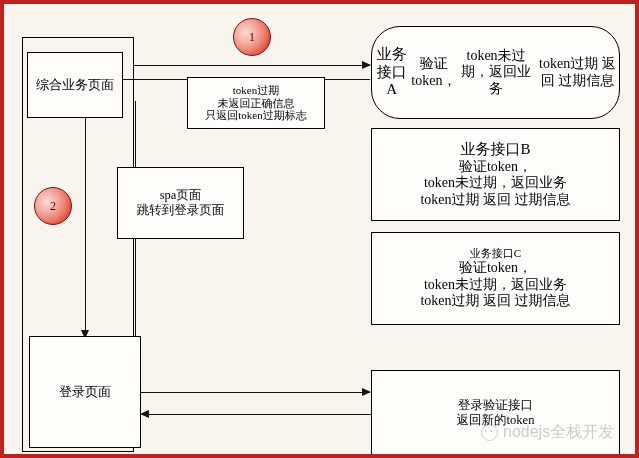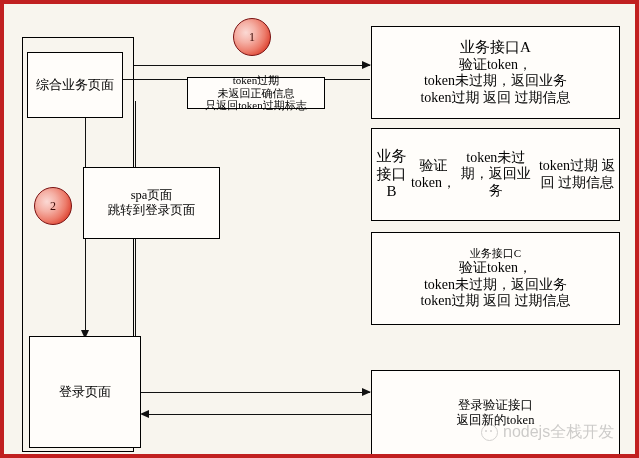--- a/index.html
+++ b/index.html
@@ -137,50 +137,50 @@
   <div class="line-h" style="left:136px; top:388px; width:230px;"></div>
   <div class="arrow arrow-right" style="left:358px; top:383.5px;"></div>
 
   <div class="line-h" style="left:145px; top:410px; width:222px;"></div>
   <div class="arrow arrow-left" style="left:136px; top:405.5px;"></div>
 
   <div class="box" style="left:23px; top:48px; width:96px; height:66px;">
     <span class="txt" style="font-size:13px;">综合业务页面</span>
   </div>
 
-  <div class="box" style="left:79px; top:163px; width:137px; height:72px;">
+  <div class="box" style="left:113px; top:163px; width:127px; height:72px;">
     <span class="txt" style="font-size:12.5px;">spa页面
 跳转到登录页面</span>
   </div>
 
   <div class="box" style="left:25px; top:332px; width:112px; height:112px;">
     <span class="txt" style="font-size:13px;">登录页面</span>
   </div>
 
-  <div class="box" style="left:183px; top:73px; width:138px; height:32px;">
+  <div class="box" style="left:183px; top:73px; width:138px; height:52px;">
     <span class="txt" style="font-size:11px;">token过期
 未返回正确信息
 只返回token过期标志</span>
   </div>
 
   <div class="badge" style="left:229px; top:14px;">
     <span>1</span>
   </div>
   <div class="badge" style="left:30px; top:183px;">
     <span>2</span>
   </div>
 
-  <div class="box" style="left:367px; top:22px; width:249px; height:93px; flex-direction:column;">
+  <div class="box" style="left:367px; top:22px; width:249px; height:93px; flex-direction:row;border-radius:29px;">
     <span class="txt svc-title" style="font-size:15px;">业务接口A</span>
     <span class="txt" style="font-size:14px;">验证token，</span>
     <span class="txt" style="font-size:14px;">token未过期，返回业务</span>
     <span class="txt" style="font-size:14px;">token过期 返回 过期信息</span>
   </div>
 
-  <div class="box" style="left:367px; top:124px; width:249px; height:93px; flex-direction:row;">
+  <div class="box" style="left:367px; top:124px; width:249px; height:93px; flex-direction:column;">
     <span class="txt svc-title" style="font-size:15px;">业务接口B</span>
     <span class="txt" style="font-size:14px;">验证token，</span>
     <span class="txt" style="font-size:14px;">token未过期，返回业务</span>
     <span class="txt" style="font-size:14px;">token过期 返回 过期信息</span>
   </div>
 
   <div class="box" style="left:367px; top:228px; width:249px; height:93px; flex-direction:column;">
     <span class="txt svc-title" style="font-size:11px;">业务接口C</span>
     <span class="txt" style="font-size:14px;">验证token，</span>
     <span class="txt" style="font-size:14px;">token未过期，返回业务</span>

